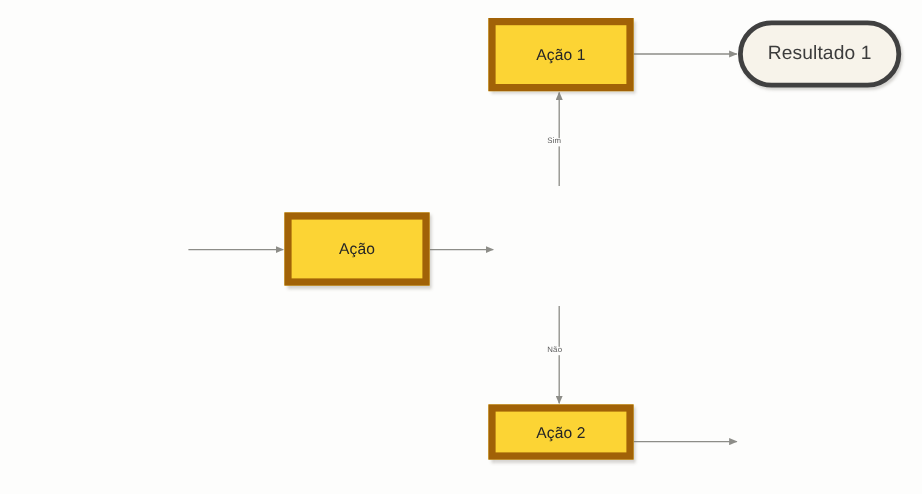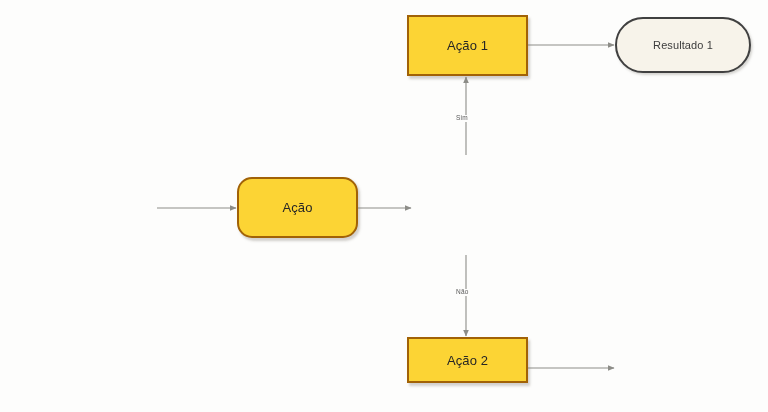--- a/index.html
+++ b/index.html
@@ -31,30 +31,30 @@
     position: absolute;
     box-sizing: border-box;
     display: flex;
     align-items: center;
     justify-content: center;
     text-align: center;
     z-index: 3;
   }
   .node-terminal {
     background: #f7f3ea;
-    border: 2px solid #404040;
+    border: 4px solid #404040;
     border-radius: 999px;
     color: #3c3c3c;
-    font-size: 11px;
+    font-size: 16px;
     letter-spacing: 0.1px;
     box-shadow: 1.5px 2px 2.5px rgba(120,115,105,0.30);
   }
   .node-process {
     background: #fcd434;
-    border: 2px solid #a16207;
+    border: 6px solid #a16207;
     color: #262626;
     font-size: 13px;
     letter-spacing: 0.1px;
     box-shadow: 2px 2.5px 2.5px rgba(120,115,105,0.32);
   }
   .node-decision {
     width: 106px;
     height: 100px;
     background: transparent;
     border: none;
@@ -104,21 +104,21 @@
     <line x1="466" y1="155" x2="466" y2="77" stroke="#8d8d88" stroke-width="1.1" marker-end="url(#arrowhead)"></line>
 
     <line x1="528" y1="45" x2="614" y2="45" stroke="#8d8d88" stroke-width="1.1" marker-end="url(#arrowhead)"></line>
 
     <line x1="466" y1="255" x2="466" y2="336" stroke="#8d8d88" stroke-width="1.1" marker-end="url(#arrowhead)"></line>
 
     <line x1="528" y1="368" x2="614" y2="368" stroke="#8d8d88" stroke-width="1.1" marker-end="url(#arrowhead)"></line>
   </svg>
 
 
-  <div class="node node-process" style="left:237px; top:177px; width:121px; height:61px;border-radius:15px;">
+  <div class="node node-process" style="left:237px; top:177px; width:121px; height:61px;">
     <span>Ação</span>
   </div>
 
 
   <div class="node node-process" style="left:407px; top:15px; width:121px; height:61px;">
     <span>Ação 1</span>
   </div>
 
   <div class="node node-terminal" style="left:615px; top:17px; width:136px; height:56px;">
     <span>Resultado 1</span>

